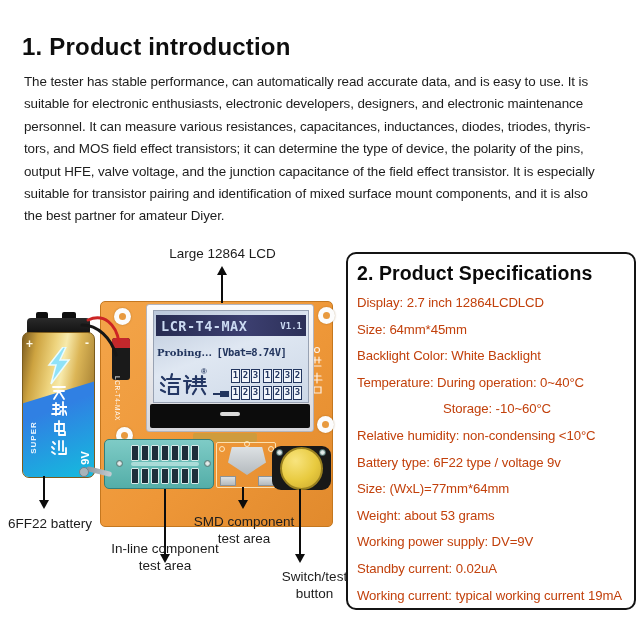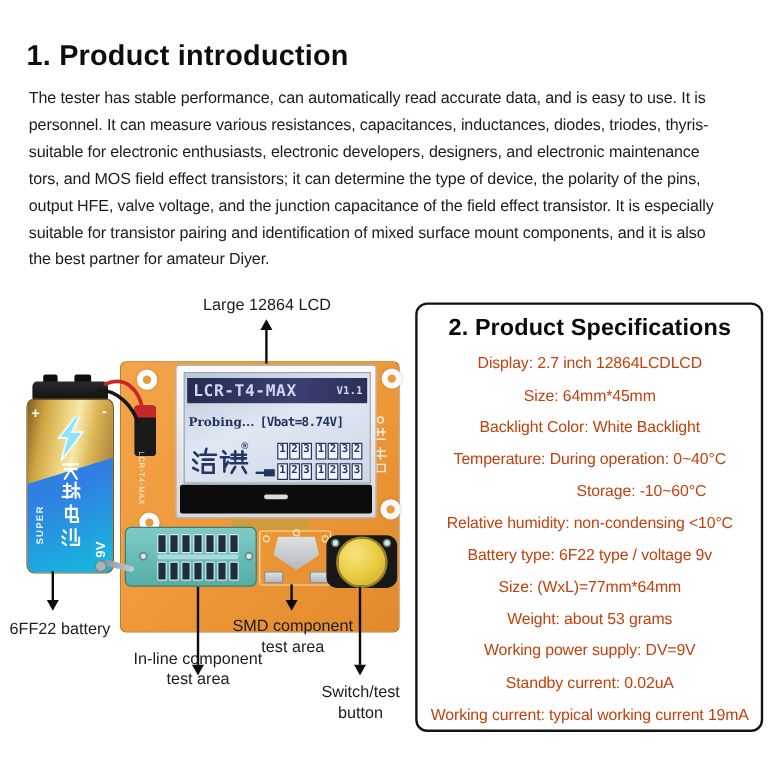--- a/index.html
+++ b/index.html
@@ -8,21 +8,21 @@
     position:relative; background:#ffffff; overflow:hidden;
     font-family:"Liberation Sans", sans-serif; color:#1b1b1b;
   }
   .abs { position:absolute; }
 
   
   #intro-heading { left:22px; top:33px; font-size:24px; font-weight:bold; color:#0e0e0e; letter-spacing:.2px; }
   #intro-paragraph { left:24px; top:71px; width:600px; font-size:13.4px; line-height:22.4px; color:#1d1d1d; letter-spacing:-.1px; }
 
   
-  #spec-panel { left:346px; top:252px; width:290px; height:358px; border:2.5px solid #141414; border-radius:10px; padding:7px 8px 0 9px; background:#fff;text-align:center; }
+  #spec-panel { left:346px; top:252px; width:290px; height:358px; border:2.5px solid #141414; border-radius:10px; padding:7px 8px 0 9px; background:#fff; }
   #spec-heading { font-size:19.5px; font-weight:bold; color:#0a0a0a; margin:1px 0 5px 0; letter-spacing:.1px; }
   .spec-line { font-size:13.2px; line-height:26.6px; white-space:nowrap; color:#c2410c; letter-spacing:-.1px; }
   .spec-line.indent { padding-left:86px; }
 
   
   .callout { font-size:13.5px; color:#1c1c1c; text-align:center; line-height:17px; }
   .arrow { width:10px; }
   .arrow .shaft { width:2px; margin:0 auto; background:#0c0c0c; }
   .head-down { width:0; height:0; border-left:5px solid transparent; border-right:5px solid transparent; border-top:9px solid #0c0c0c; }
   .head-up   { width:0; height:0; border-left:5px solid transparent; border-right:5px solid transparent; border-bottom:9px solid #0c0c0c; }
@@ -90,22 +90,22 @@
   
   #zif-lever-rod { left:86px; top:469px; width:26px; height:5px; background:linear-gradient(90deg,#8b959c,#c6cdd3); border-radius:3px; transform:rotate(14deg); }
   #zif-lever-tip { left:79px; top:467px; width:10px; height:10px; border-radius:50%; background:#a9b4ba; border:1px solid #76818a; }
 </style>
 </head>
 <body>
 
 <div class="abs" id="intro-heading">1. Product introduction</div>
 <div class="abs" id="intro-paragraph">
   <div>The tester has stable performance, can automatically read accurate data, and is easy to use. It is</div>
+  <div>suitable for electronic enthusiasts, electronic developers, designers, and electronic maintenance</div>
   <div>personnel. It can measure various resistances, capacitances, inductances, diodes, triodes, thyris-</div>
-  <div>suitable for electronic enthusiasts, electronic developers, designers, and electronic maintenance</div>
   <div>tors, and MOS field effect transistors; it can determine the type of device, the polarity of the pins,</div>
   <div>output HFE, valve voltage, and the junction capacitance of the field effect transistor. It is especially</div>
   <div>suitable for transistor pairing and identification of mixed surface mount components, and it is also</div>
   <div>the best partner for amateur Diyer.</div>
 </div>
 
 <div class="abs" id="spec-panel">
   <div id="spec-heading">2. Product Specifications</div>
   <div class="spec-line">Display: 2.7 inch 12864LCDLCD</div>
   <div class="spec-line">Size: 64mm*45mm</div>
@@ -290,16 +290,16 @@
 <div class="abs callout" style="left:140px;top:245px;width:165px">Large 12864 LCD</div>
 <div class="abs callout" style="left:0px;top:515px;width:100px">6FF22 battery</div>
 <div class="abs callout" style="left:191px;top:513px;width:106px">
   <div>SMD component</div>
   <div>test area</div>
 </div>
 <div class="abs callout" style="left:109px;top:540px;width:112px">
   <div>In-line component</div>
   <div>test area</div>
 </div>
-<div class="abs callout" style="left:250px;top:568px;width:101px">
+<div class="abs callout" style="left:264px;top:568px;width:101px">
   <div>Switch/test</div>
   <div>button</div>
 </div>
 
 </body></html>

